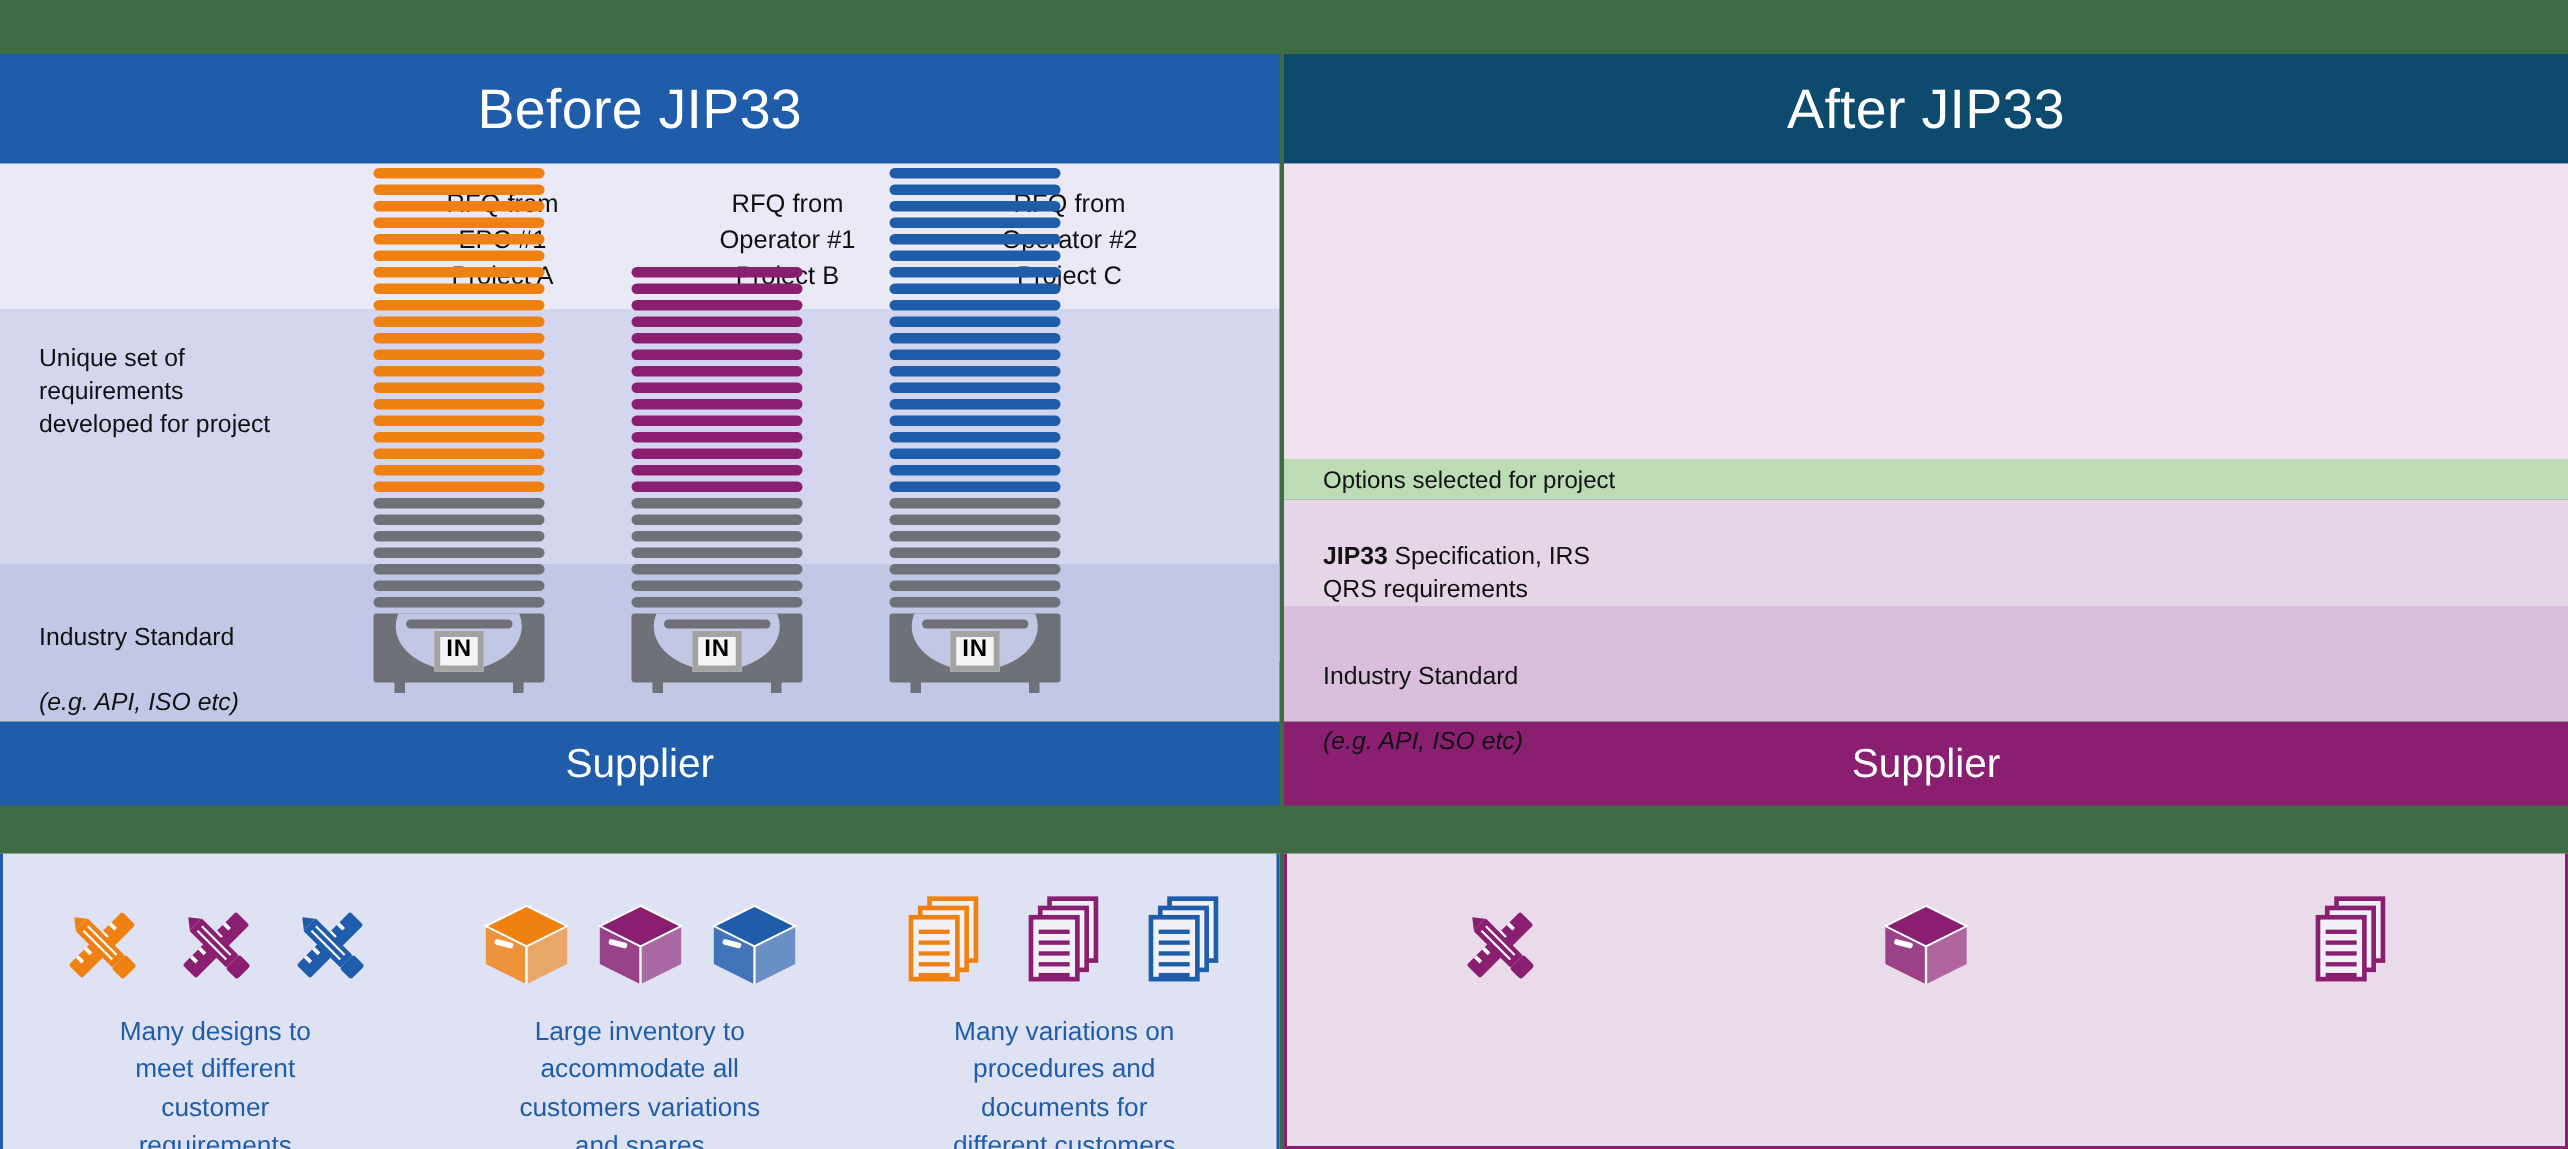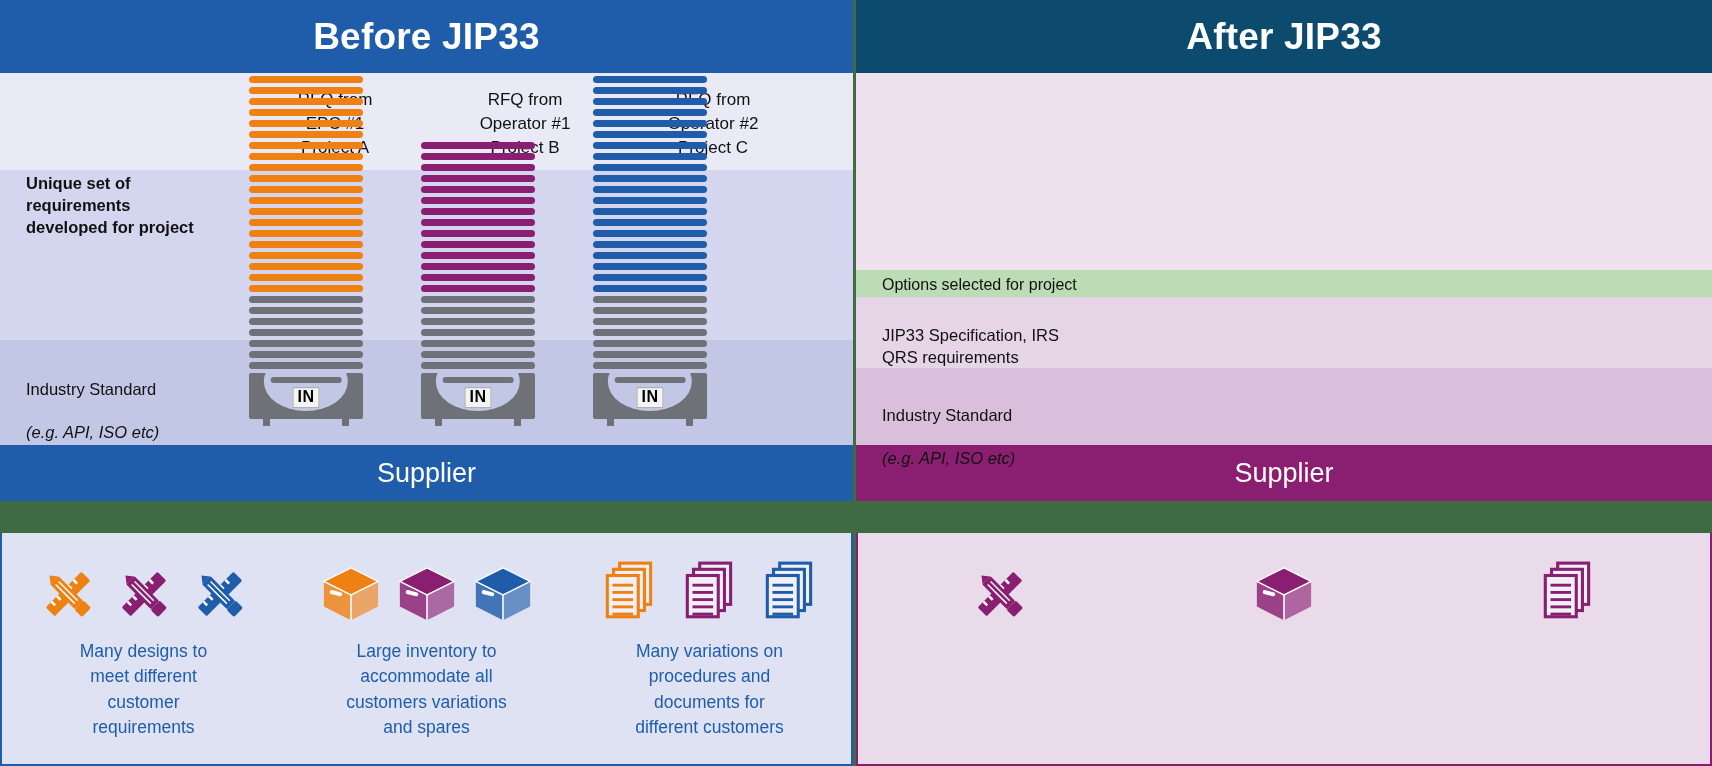--- a/index.html
+++ b/index.html
@@ -16,35 +16,35 @@
     display: flex;
     background: #3f6b43;
   }
   .panel { position: relative; width: 856px; height: 766px; display: flex; flex-direction: column; }
   .panel.left  { border-right: 3px solid #3f6b43; }
 
   
   .hdr {
     height: 73px; flex: 0 0 73px;
     display: flex; align-items: center; justify-content: center;
-    color: #ffffff; font-size: 37px; font-weight: 700; letter-spacing: .2px;
+    color: #ffffff; font-size: 37px; font-weight: 400; letter-spacing: .2px; margin-top: 36px;
   }
   .hdr.blue   { background: #1f5daa; }
   .hdr.purple { background: #0c4a6e; }
 
   
   .proc { position: relative; flex: 0 0 372px; height: 372px; }
 
   .band { position: absolute; left: 0; right: 0; }
   .band-label {
     position: absolute; left: 26px; font-size: 16.5px; color: #111;
     line-height: 1.32; white-space: pre-line;
   }
   .band-label i { font-style: italic; }
-  .band-label b { font-weight: normal; }
+  .band-label b { font-weight: bold; }
 
   
   .l-top   { top: 0;   height: 97px;  background: #e9eaf5; }
   .l-mid   { top: 97px;  height: 235px; background: #d3d6ee; }
   .l-base  { top: 267px; height: 105px; background: #c3c7e6; }
 
   
   .r-top   { top: 0;   height: 197px; background: #efe2ee; }
   .r-green { top: 197px; height: 27px;  background: #bcdcb5; }
   .r-spec  { top: 224px; height: 71px;  background: #e6d5e6; }
@@ -72,21 +72,21 @@
     transform: translateX(-50%);
     border-radius: 50%;
   }
   .base-unit .slot {
     position: absolute; left: 50%; transform: translateX(-50%);
     width: 62%; height: 6px; background: #6e7177; border-radius: 3px; top: 4px;
   }
   .base-unit .in {
     position: absolute; left: 50%; top: 50%; transform: translate(-50%,-42%);
     background: #f4f4f4; color: #000; font-weight: bold;
-    border: 1px solid #a3a3a3; padding: 1px 4px 2px; font-size: 16px; line-height: 1;
+    border: 4px solid #a3a3a3; padding: 1px 4px 2px; font-size: 16px; line-height: 1;
     letter-spacing: .5px;
   }
   .base-unit .foot {
     position: absolute; bottom: -7px; width: 7px; height: 8px; background: #6e7177;
   }
   .base-unit .foot.l { left: 12%; }
   .base-unit .foot.r { right: 12%; }
 
   
   .supp-hdr {
@@ -122,21 +122,21 @@
 
   <div class="panel left">
 
     <div class="hdr blue">Before JIP33</div>
 
     <div class="proc">
       <div class="band l-top"></div>
       <div class="band l-mid"></div>
       <div class="band l-base"></div>
 
-      <div class="band-label" style="top:100px;font-weight:bold;">Unique set of
+      <div class="band-label" style="top:120px;">Unique set of
 requirements
 developed for project</div>
       <div class="band-label" style="top:284px;">
         <span>Industry Standard</span><br>
         <i>(e.g. API, ISO etc)</i>
       </div>
 
       <div class="colhead" style="left:250px; top:15px;">RFQ from
 EPC #1
 Project A</div>

